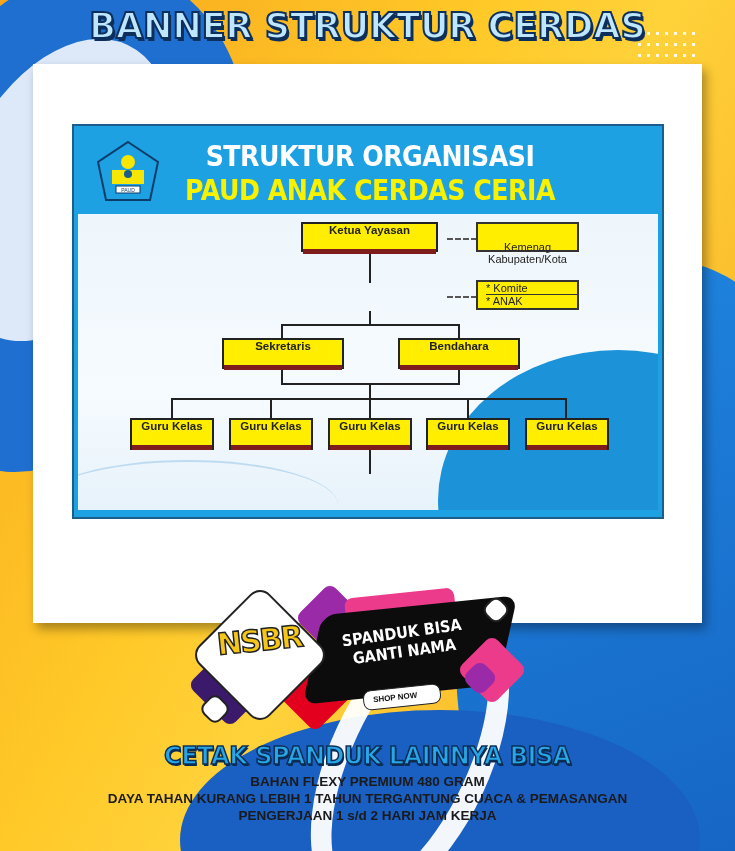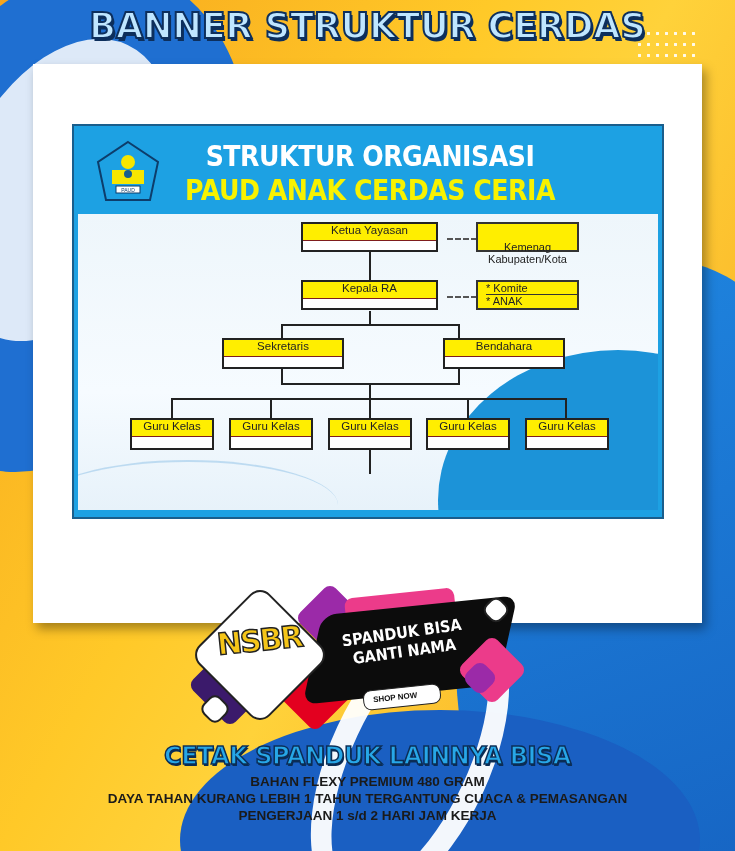--- a/index.html
+++ b/index.html
@@ -41,22 +41,22 @@
 
   .logo { position: absolute; left: 20px; top: 14px; width: 68px; height: 64px; }
   .org-title1 { position: absolute; left: 0; width: 592px; top: 14px; text-align: center;
         color: #ffffff; font-weight: bold; font-size: 28px; font-family: "DejaVu Sans", sans-serif;
         letter-spacing: -0.5px; transform: scaleX(.9); }
   .org-title2 { position: absolute; left: 0; width: 592px; top: 48px; text-align: center;
         color: #f8f200; font-weight: bold; font-size: 28px; font-family: "DejaVu Sans", sans-serif;
         letter-spacing: -0.5px; transform: scaleX(.9); }
 
   .node { position: absolute; border: 2px solid #222; background: #fff; }
-  .node .head { background: #ffee00; border-bottom: 1px solid #7f1d1d; height: 17px; text-align: center;
-        font-size: 11.5px; font-weight: normal; color: #222; line-height: 13px; white-space: nowrap; }
+  .node .head { background: #ffee00; border-bottom: 5px solid #7f1d1d; height: 30px; text-align: center;
+        font-size: 11.5px; font-weight: bold; color: #222; line-height: 13px; white-space: nowrap; }
   .node.solid { background: #ffee00; }
   .node.solid .txt { text-align: center; font-size: 12px; color: #222; font-weight: bold; }
   .side { position: absolute; background: #ffee00; border: 2px solid #333; font-size: 11px; color: #222; }
 
   .ln { position: absolute; background: #222; }
   .dash { position: absolute; height: 0; border-top: 2px dashed #555; }
 
   .promo { position: absolute; left: 195px; top: 585px; width: 340px; height: 150px; }
   .promo .d { position: absolute; border-radius: 8px; }
   .promo-text { position: absolute; left: 138px; top: 38px; width: 140px; text-align: center;
@@ -128,32 +128,29 @@
   <div class="dash" style="left:373px;top:170px;width:30px;"></div>
 
   <div class="node" style="left:227px;top:96px;width:137px;height:30px;">
     <div class="head">Ketua Yayasan</div>
   </div>
   <div class="side" style="left:402px;top:96px;width:103px;height:30px;text-align:center;line-height:12px;padding-top:17px;">
     <div>Kemenag</div>
     <div>Kabupaten/Kota</div>
   </div>
 
-  <div class="node" style="left:227px;top:154px;width:137px;height:30px;">
-    <div class="head">Kepala RA</div>
-  </div>
   <div class="side" style="left:402px;top:154px;width:103px;height:30px;line-height:12px;padding-left:8px;">
     <div style="border-bottom:1px solid #333;">*   Komite</div>
     <div>*   ANAK</div>
   </div>
 
   <div class="node" style="left:148px;top:212px;width:122px;height:31px;">
     <div class="head">Sekretaris</div>
   </div>
-  <div class="node" style="left:324px;top:212px;width:122px;height:31px;margin-left:45px;">
+  <div class="node" style="left:324px;top:212px;width:122px;height:31px;">
     <div class="head">Bendahara</div>
   </div>
 
   <div class="node" style="left:56px;top:292px;width:84px;height:32px;">
     <div class="head">Guru Kelas</div>
   </div>
   <div class="node" style="left:155px;top:292px;width:84px;height:32px;">
     <div class="head">Guru Kelas</div>
   </div>
   <div class="node" style="left:254px;top:292px;width:84px;height:32px;">

